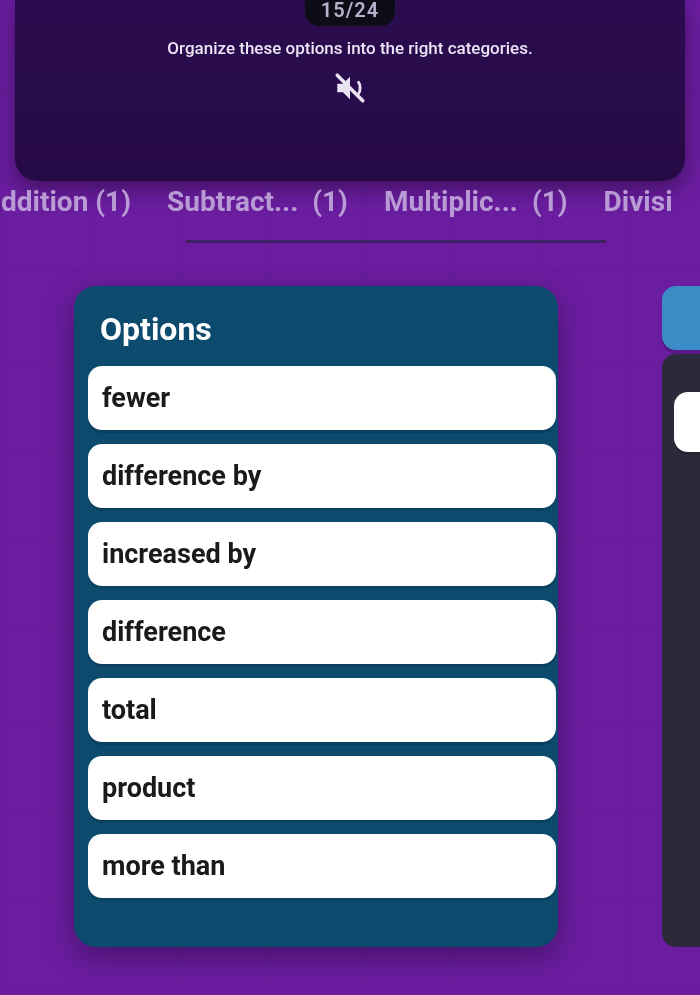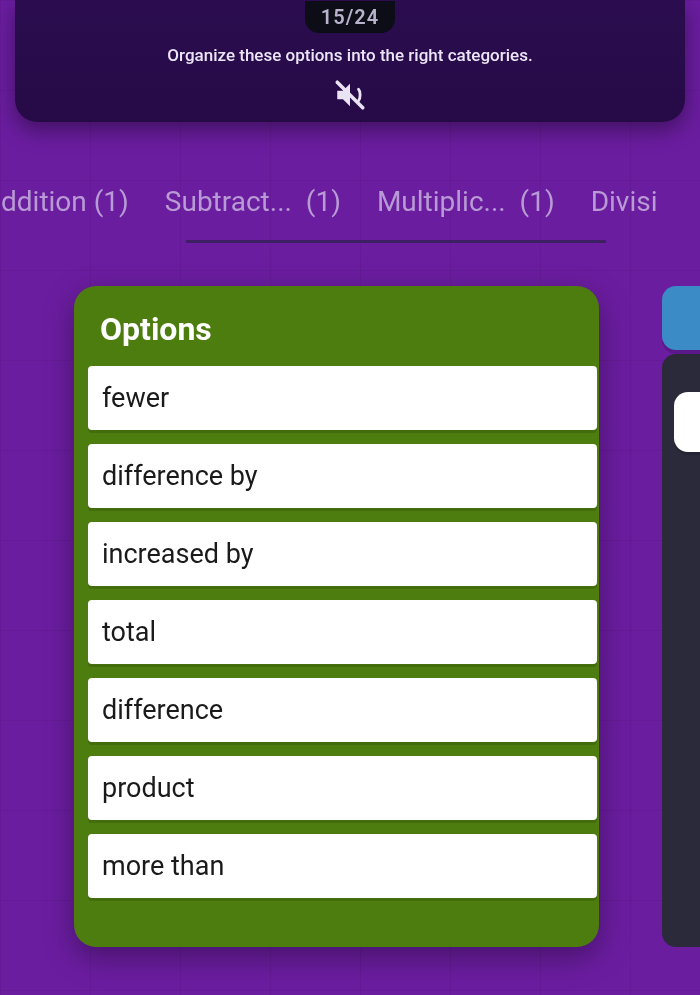--- a/index.html
+++ b/index.html
@@ -16,30 +16,30 @@
     background-image:
       linear-gradient(rgba(0,0,0,0.06) 1px, transparent 1px),
       linear-gradient(90deg, rgba(0,0,0,0.06) 1px, transparent 1px);
     background-size: 90px 90px;
     pointer-events: none;
   }
 
   .header-card {
     position: absolute;
     left: 15px; right: 15px; top: 0;
-    height: 122px;
+    height: 181px;
     background: linear-gradient(180deg, #2b0d4f 0%, #260a46 100%);
     border-radius: 0 0 22px 22px;
     box-shadow: 0 8px 22px rgba(0,0,0,0.4);
     color: #eae2f5;
     display: flex;
     flex-direction: column;
     align-items: center;
     justify-content: flex-start;
-    padding-top: 7px;
+    padding-top: 0;
   }
   .progress-pill {
     background: #0d0d18;
     color: #b8b2cc;
     font-size: 20px;
     font-weight: 600;
     padding: 4px 16px;
     border-radius: 0 0 14px 14px;
     margin-top: -6px;
     letter-spacing: 1px;
@@ -63,21 +63,21 @@
   
   .tabs {
     position: absolute;
     top: 185px;
     left: 0; right: 0;
     display: flex;
     align-items: center;
     gap: 36px;
     padding-left: 8px;
     font-size: 28px;
-    font-weight: 400;
+    font-weight: 700;
     color: #b79ad2;
     white-space: nowrap;
   }
   .tab {
     position: relative;
     padding-bottom: 24px;
     color: #b89bd4;
     cursor: pointer;
   }
   .tab.left-cut { margin-left: -7px; }
@@ -89,40 +89,40 @@
     top: 240px;
     height: 3px;
     background: #3f1f63;
   }
 
   
   .options-panel {
     position: absolute;
     left: 74px;
     top: 286px;
-    width: 525px;
+    width: 484px;
     bottom: 48px;
-    background: #4d7c0f;
+    background: #0c4a6e;
     border-radius: 22px;
     box-shadow: 0 10px 30px rgba(0,0,0,0.35);
     padding: 18px 0 0 12px;
     overflow: hidden;
   }
   .options-title {
     color: #fff;
     font-size: 32px;
     font-weight: 700;
     margin: 6px 0 18px 14px;
   }
   .option {
     background: #ffffff;
     color: #1a1a1a;
     font-size: 27px;
-    font-weight: 400;
-    border-radius: 4px;
+    font-weight: 700;
+    border-radius: 14px;
     padding: 16px 14px;
     margin: 0 2px 14px 2px;
     box-shadow: 0 3px 0 rgba(0,0,0,0.12);
     cursor: grab;
   }
 
   
   .right-peek {
     position: absolute;
     right: -6px;
@@ -189,22 +189,22 @@
     <span class="count"></span>
   </div>
 </div>
 <div class="tabs-underline"></div>
 
 <div class="options-panel">
   <div class="options-title">Options</div>
   <div class="option"><span>fewer</span></div>
   <div class="option"><span>difference by</span></div>
   <div class="option"><span>increased by</span></div>
+  <div class="option"><span>difference</span></div>
   <div class="option"><span>total</span></div>
-  <div class="option"><span>difference</span></div>
   <div class="option"><span>product</span></div>
   <div class="option"><span>more than</span></div>
 </div>
 
 <div class="right-peek">
   <div class="blue-strip"></div>
   <div class="dark-strip"></div>
   <div class="white-chip"></div>
 </div>
 

